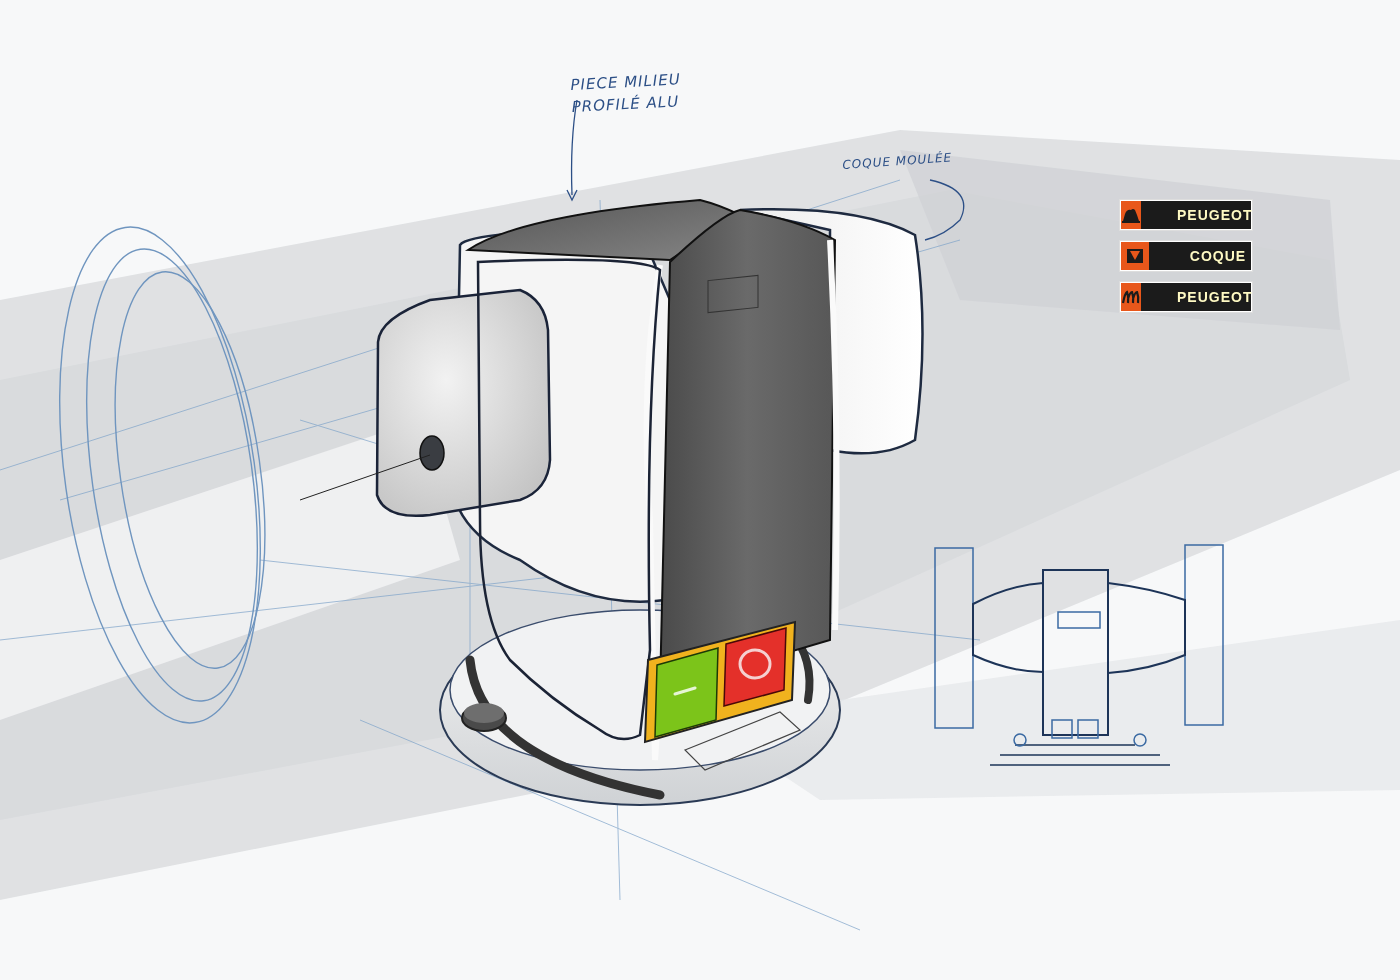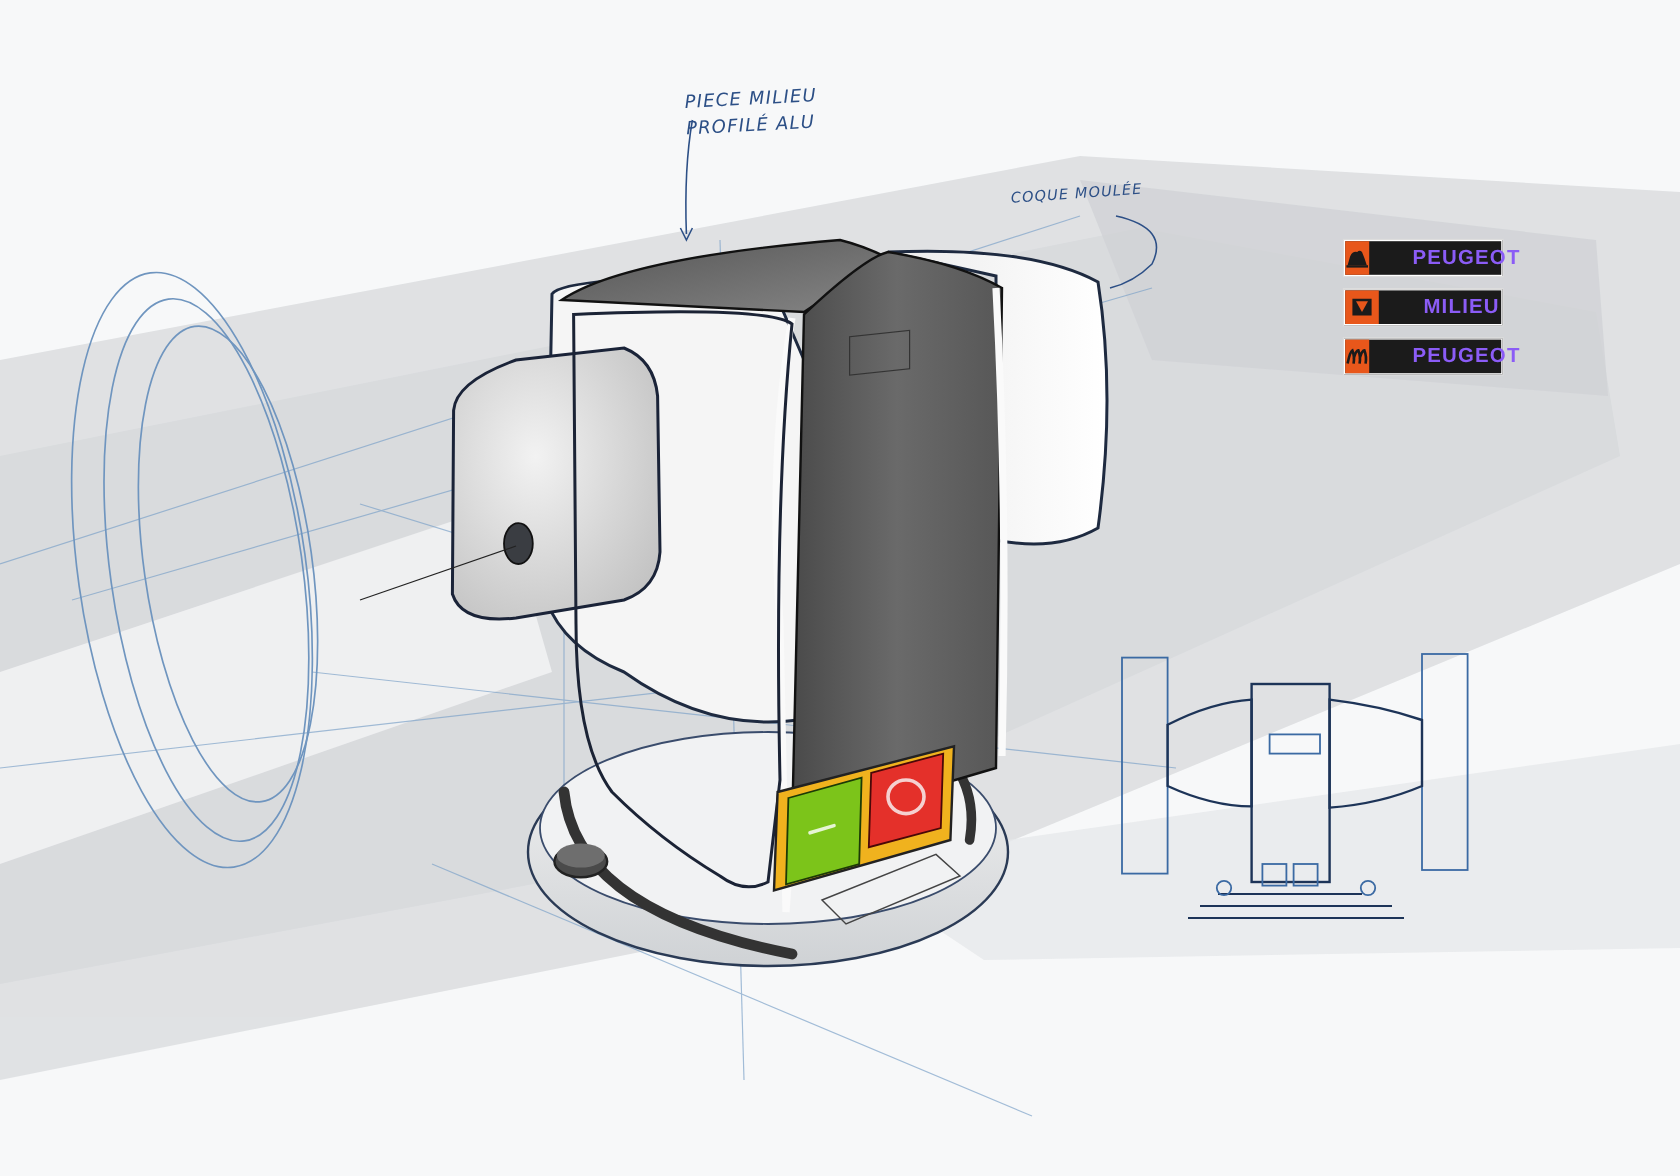--- a/index.html
+++ b/index.html
@@ -20,21 +20,21 @@
     .brands { position:absolute; left:1120px; top:200px; width:132px; }
     .brand {
       display:flex; height:28px; margin-bottom:11px;
       background:#1b1b1b; border:1px solid #fff;
       box-shadow:0 0 0 1px #ddd;
     }
     .brand .mark {
       width:28px; background:#e8571b; display:flex; align-items:center; justify-content:center;
     }
     .brand .name {
-      flex:1; color:#8b5cf6; font-weight:bold; font-size:17px; letter-spacing:1px;
+      flex:1; color:#fef9c3; font-weight:bold; font-size:14px; letter-spacing:1px;
       display:flex; align-items:center; justify-content:center;
       font-family:"Liberation Sans", sans-serif;
       padding-left:36px;
     }
   </style>
 </head>
 <body>
 
 <svg id="canvas" viewBox="0 0 1400 980" xmlns="http://www.w3.org/2000/svg">
   <defs>
@@ -168,21 +168,21 @@
     </div>
     <div class="name">PEUGEOT</div>
   </div>
   <div class="brand">
     <div class="mark">
       <svg width="18" height="16" viewBox="0 0 18 16">
           <path d="M1 1 L17 1 L17 15 L1 15 Z" fill="#1b1b1b"></path>
           <path d="M4 3 L9 12 L14 3 Z" fill="#e8571b"></path>
         </svg>
     </div>
-    <div class="name">MILIEU</div>
+    <div class="name">COQUE</div>
   </div>
   <div class="brand">
     <div class="mark">
       <svg width="20" height="16" viewBox="0 0 20 16">
           <path d="M2 14 Q4 4 6 3 Q8 8 7 14 M7 10 Q9 3 11 3 Q13 8 12 14 M12 10 Q14 3 16 3 Q18 8 17 14" stroke="#1b1b1b" stroke-width="2.2" fill="none"></path>
         </svg>
     </div>
     <div class="name">PEUGEOT</div>
   </div>
 </div>

